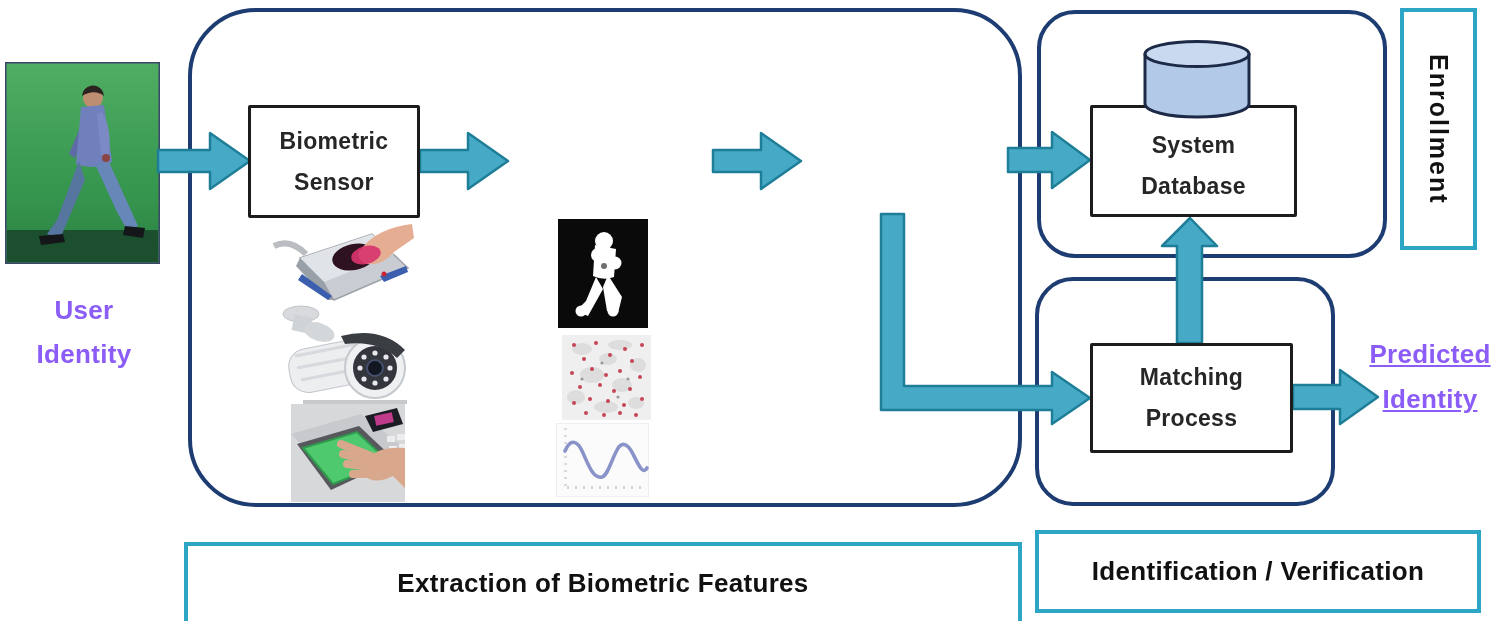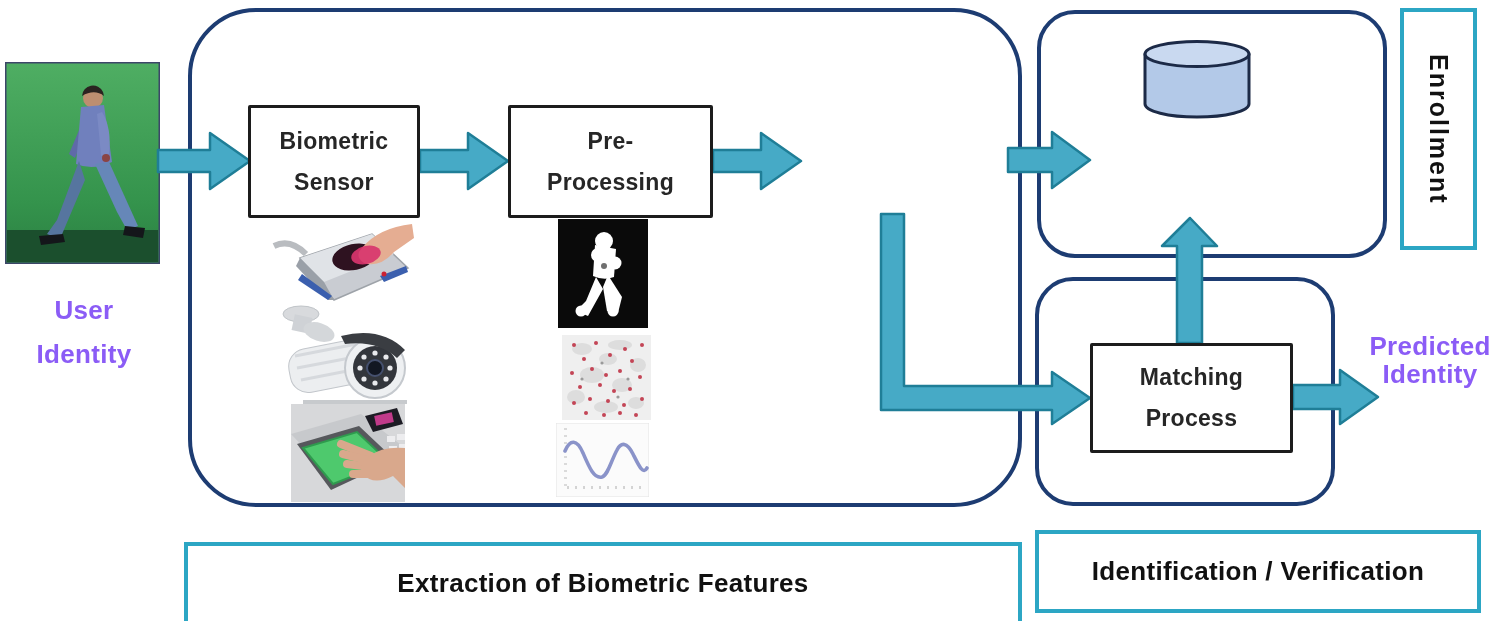--- a/index.html
+++ b/index.html
@@ -23,21 +23,21 @@
   }
   .n-biometric{left:248px;top:105px;width:172px;height:113px;text-align:center;}
   .n-pre{left:508px;top:105px;width:205px;height:113px;}
   .n-feature{left:801px;top:103px;width:207px;height:114px;}
   .n-database{left:1090px;top:105px;width:207px;height:112px;padding-top:10px;}
   .n-matching{left:1090px;top:343px;width:203px;height:110px;}
   
   .freelabel{position:absolute;text-align:center;font-size:26px;font-weight:600;line-height:44px;
     letter-spacing:.3px;color:#8b5cf6;white-space:pre-line;z-index:3;}
   .l-user{left:8px;top:288px;width:152px;}
-  .l-pred{left:1366px;top:332px;width:128px;line-height:28px;}
+  .l-pred{left:1366px;top:332px;width:128px;line-height:45px;text-decoration:underline;}
   
   .section{
     position:absolute;box-sizing:border-box;background:#ffffff;border:4px solid #2ca6c4;
     display:flex;align-items:center;justify-content:center;text-align:center;
     font-size:26px;font-weight:700;color:#111;letter-spacing:.3px;z-index:1;
   }
   .s-extract{left:184px;top:530px;width:838px;height:83px;margin-top:12px;}
   .s-ident{left:1035px;top:530px;width:446px;height:83px;}
   .s-enrollvert{left:1400px;top:8px;width:77px;height:242px;}
   .s-enrollvert span{writing-mode:vertical-rl;text-orientation:mixed;font-size:25px;font-weight:700;letter-spacing:2px;color:#111;}
@@ -92,22 +92,22 @@
       <path d="M713,150 L761,150 L761,133 L801,161 L761,189 L761,172 L713,172 Z"></path>
       <path d="M1008,148 L1052,148 L1052,132 L1090,160 L1052,188 L1052,172 L1008,172 Z"></path>
       <path d="M881,214 L904,214 L904,386 L1052,386 L1052,372 L1090,398 L1052,424 L1052,410 L881,410 Z"></path>
       <path d="M1177,343 L1177,246 L1162,246 L1190,218 L1217,246 L1202,246 L1202,343 Z"></path>
       <path d="M1293,385 L1340,385 L1340,370 L1378,397 L1340,424 L1340,409 L1293,409 Z"></path>
     </g>
   </svg>
 
   <div class="node n-biometric">Biometric
 Sensor</div>
-  <div class="node n-pre">Pre-
-Processing</div>
+  <div class="node n-database">System
+Database</div>
   <div class="node n-matching">Matching
 Process</div>
 
   <svg class="img cyl" width="112" height="84" viewBox="0 0 112 84">
     <path d="M4,17 L4,66 A52,13 0 0 0 108,66 L108,17 Z" fill="#b3c9e8" stroke="#1c2a47" stroke-width="3"></path>
     <ellipse cx="56" cy="16" rx="52" ry="12.5" fill="#c9d9f0" stroke="#1c2a47" stroke-width="3"></ellipse>
   </svg>
 
   <svg class="img" style="left:272px;top:222px" width="142" height="80" viewBox="0 0 142 80">
     <path d="M2,24 Q18,16 34,32" fill="none" stroke="#b9bcc0" stroke-width="6"></path>

